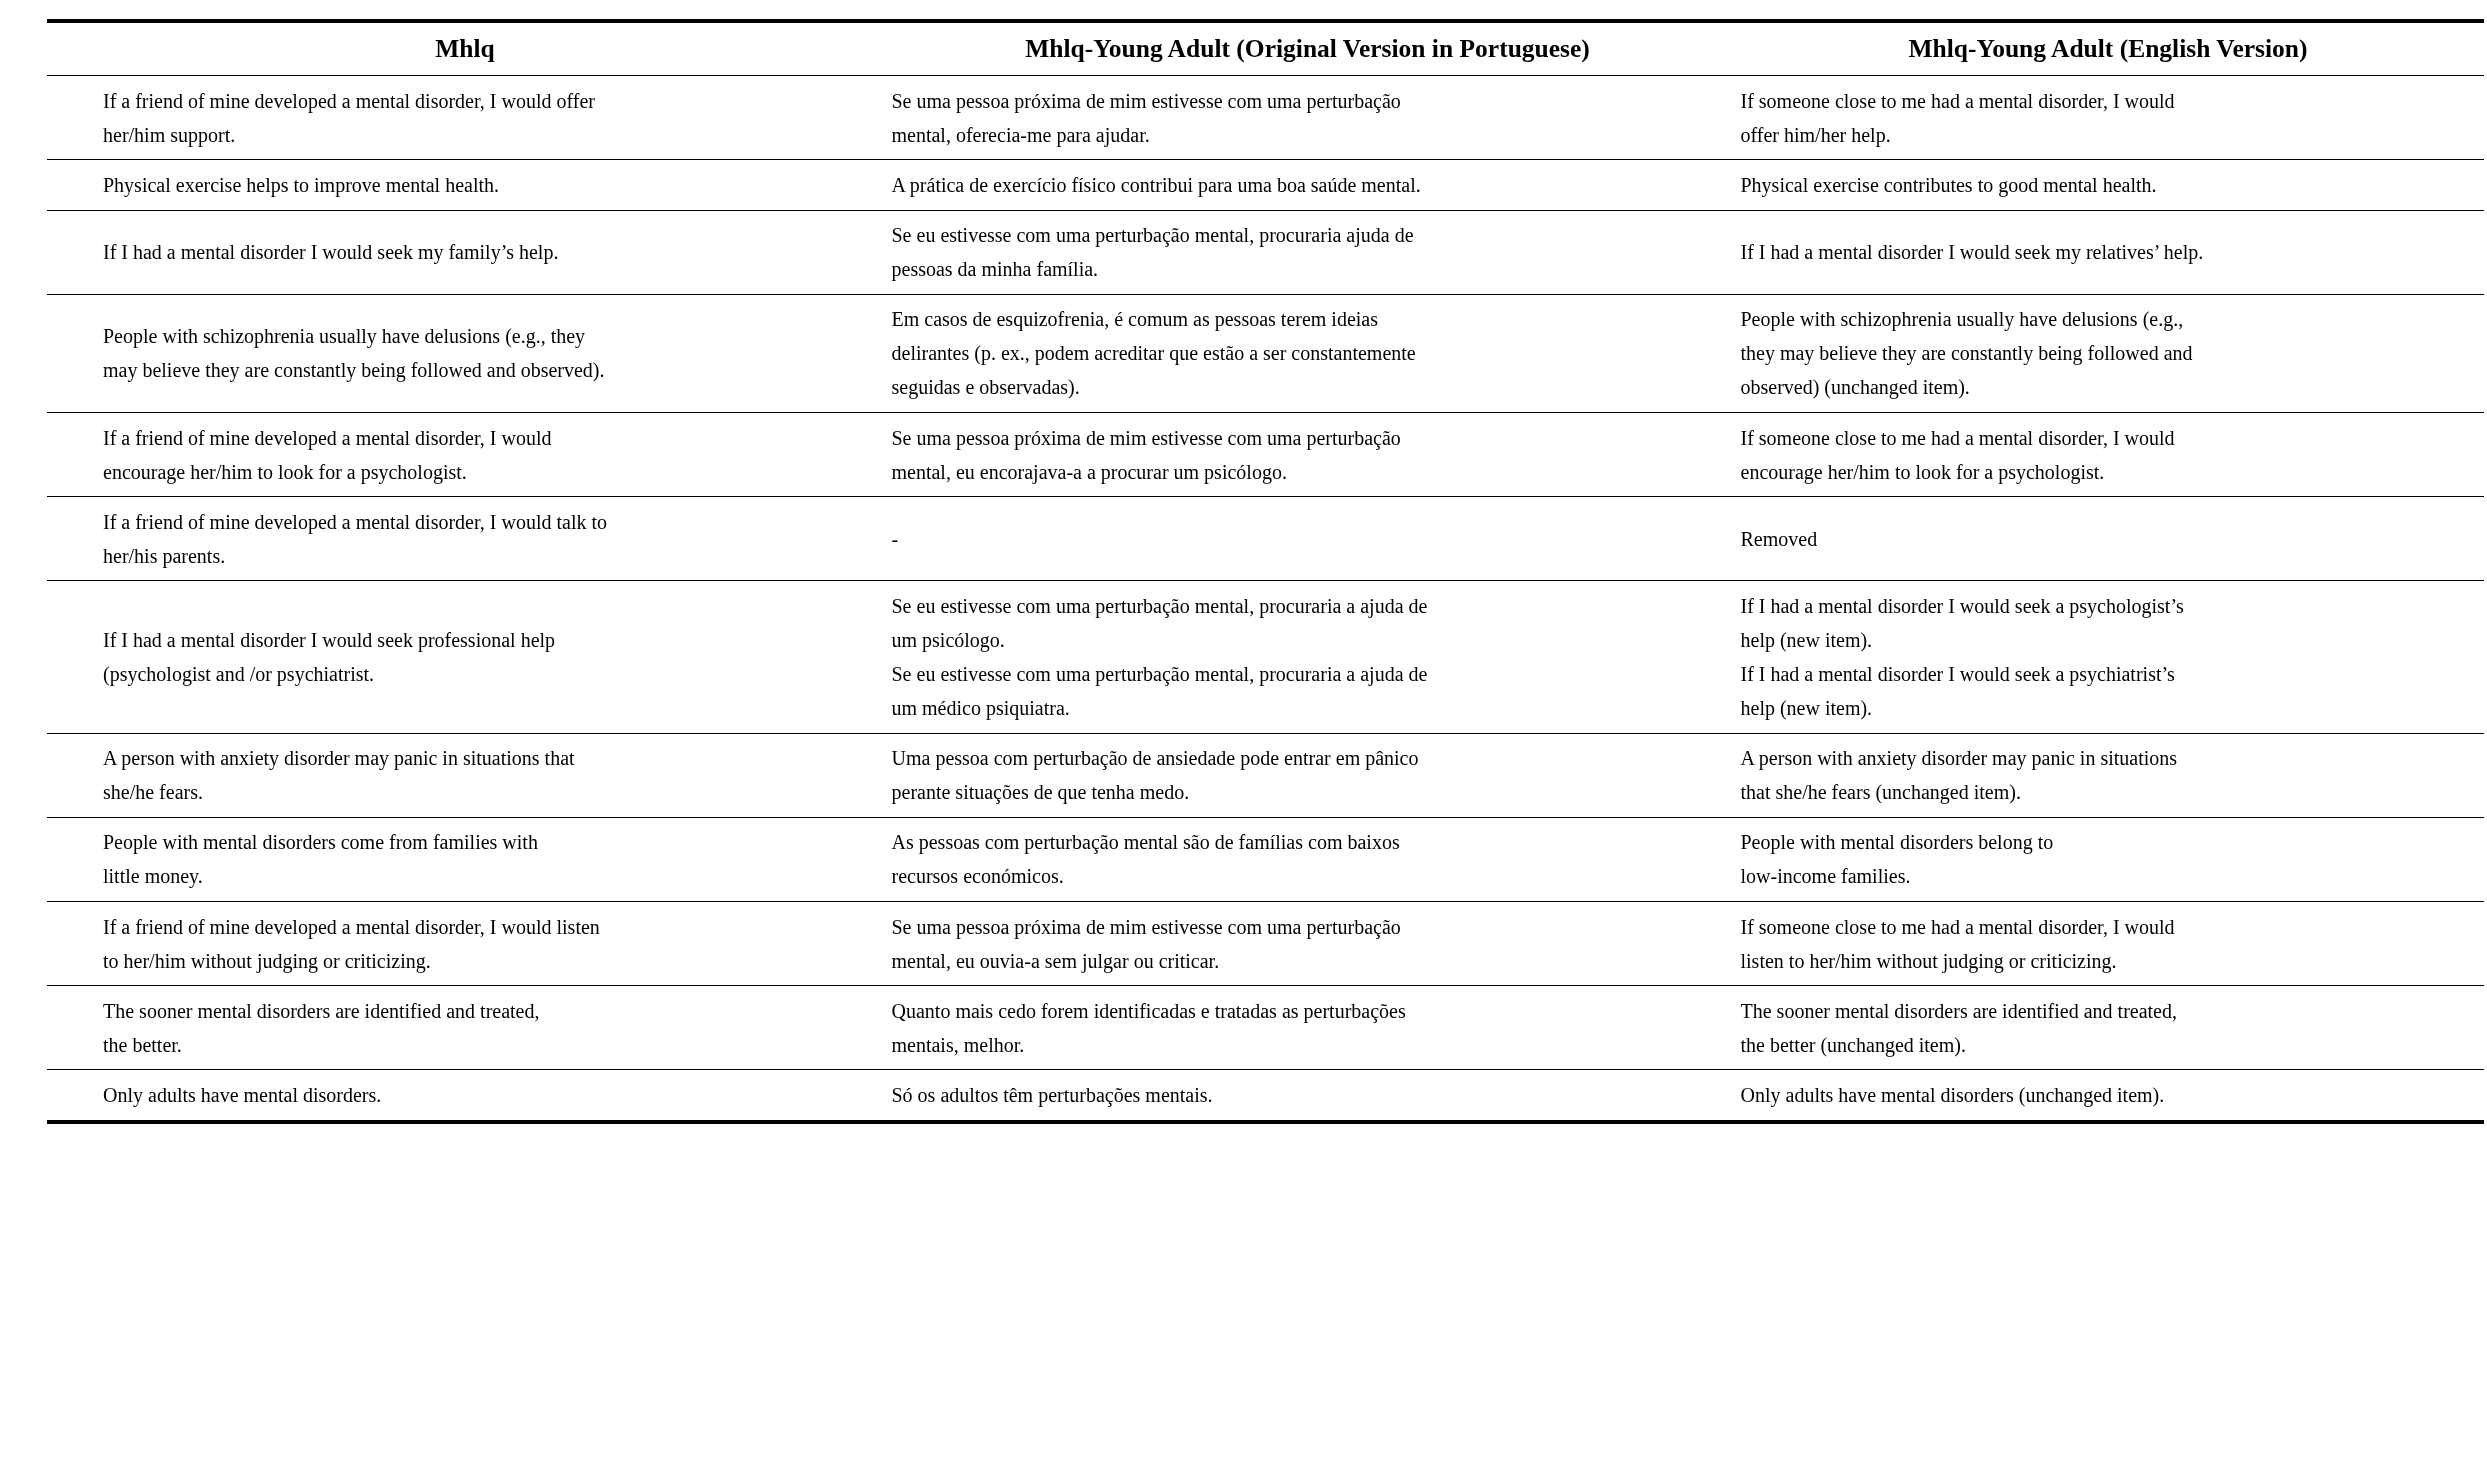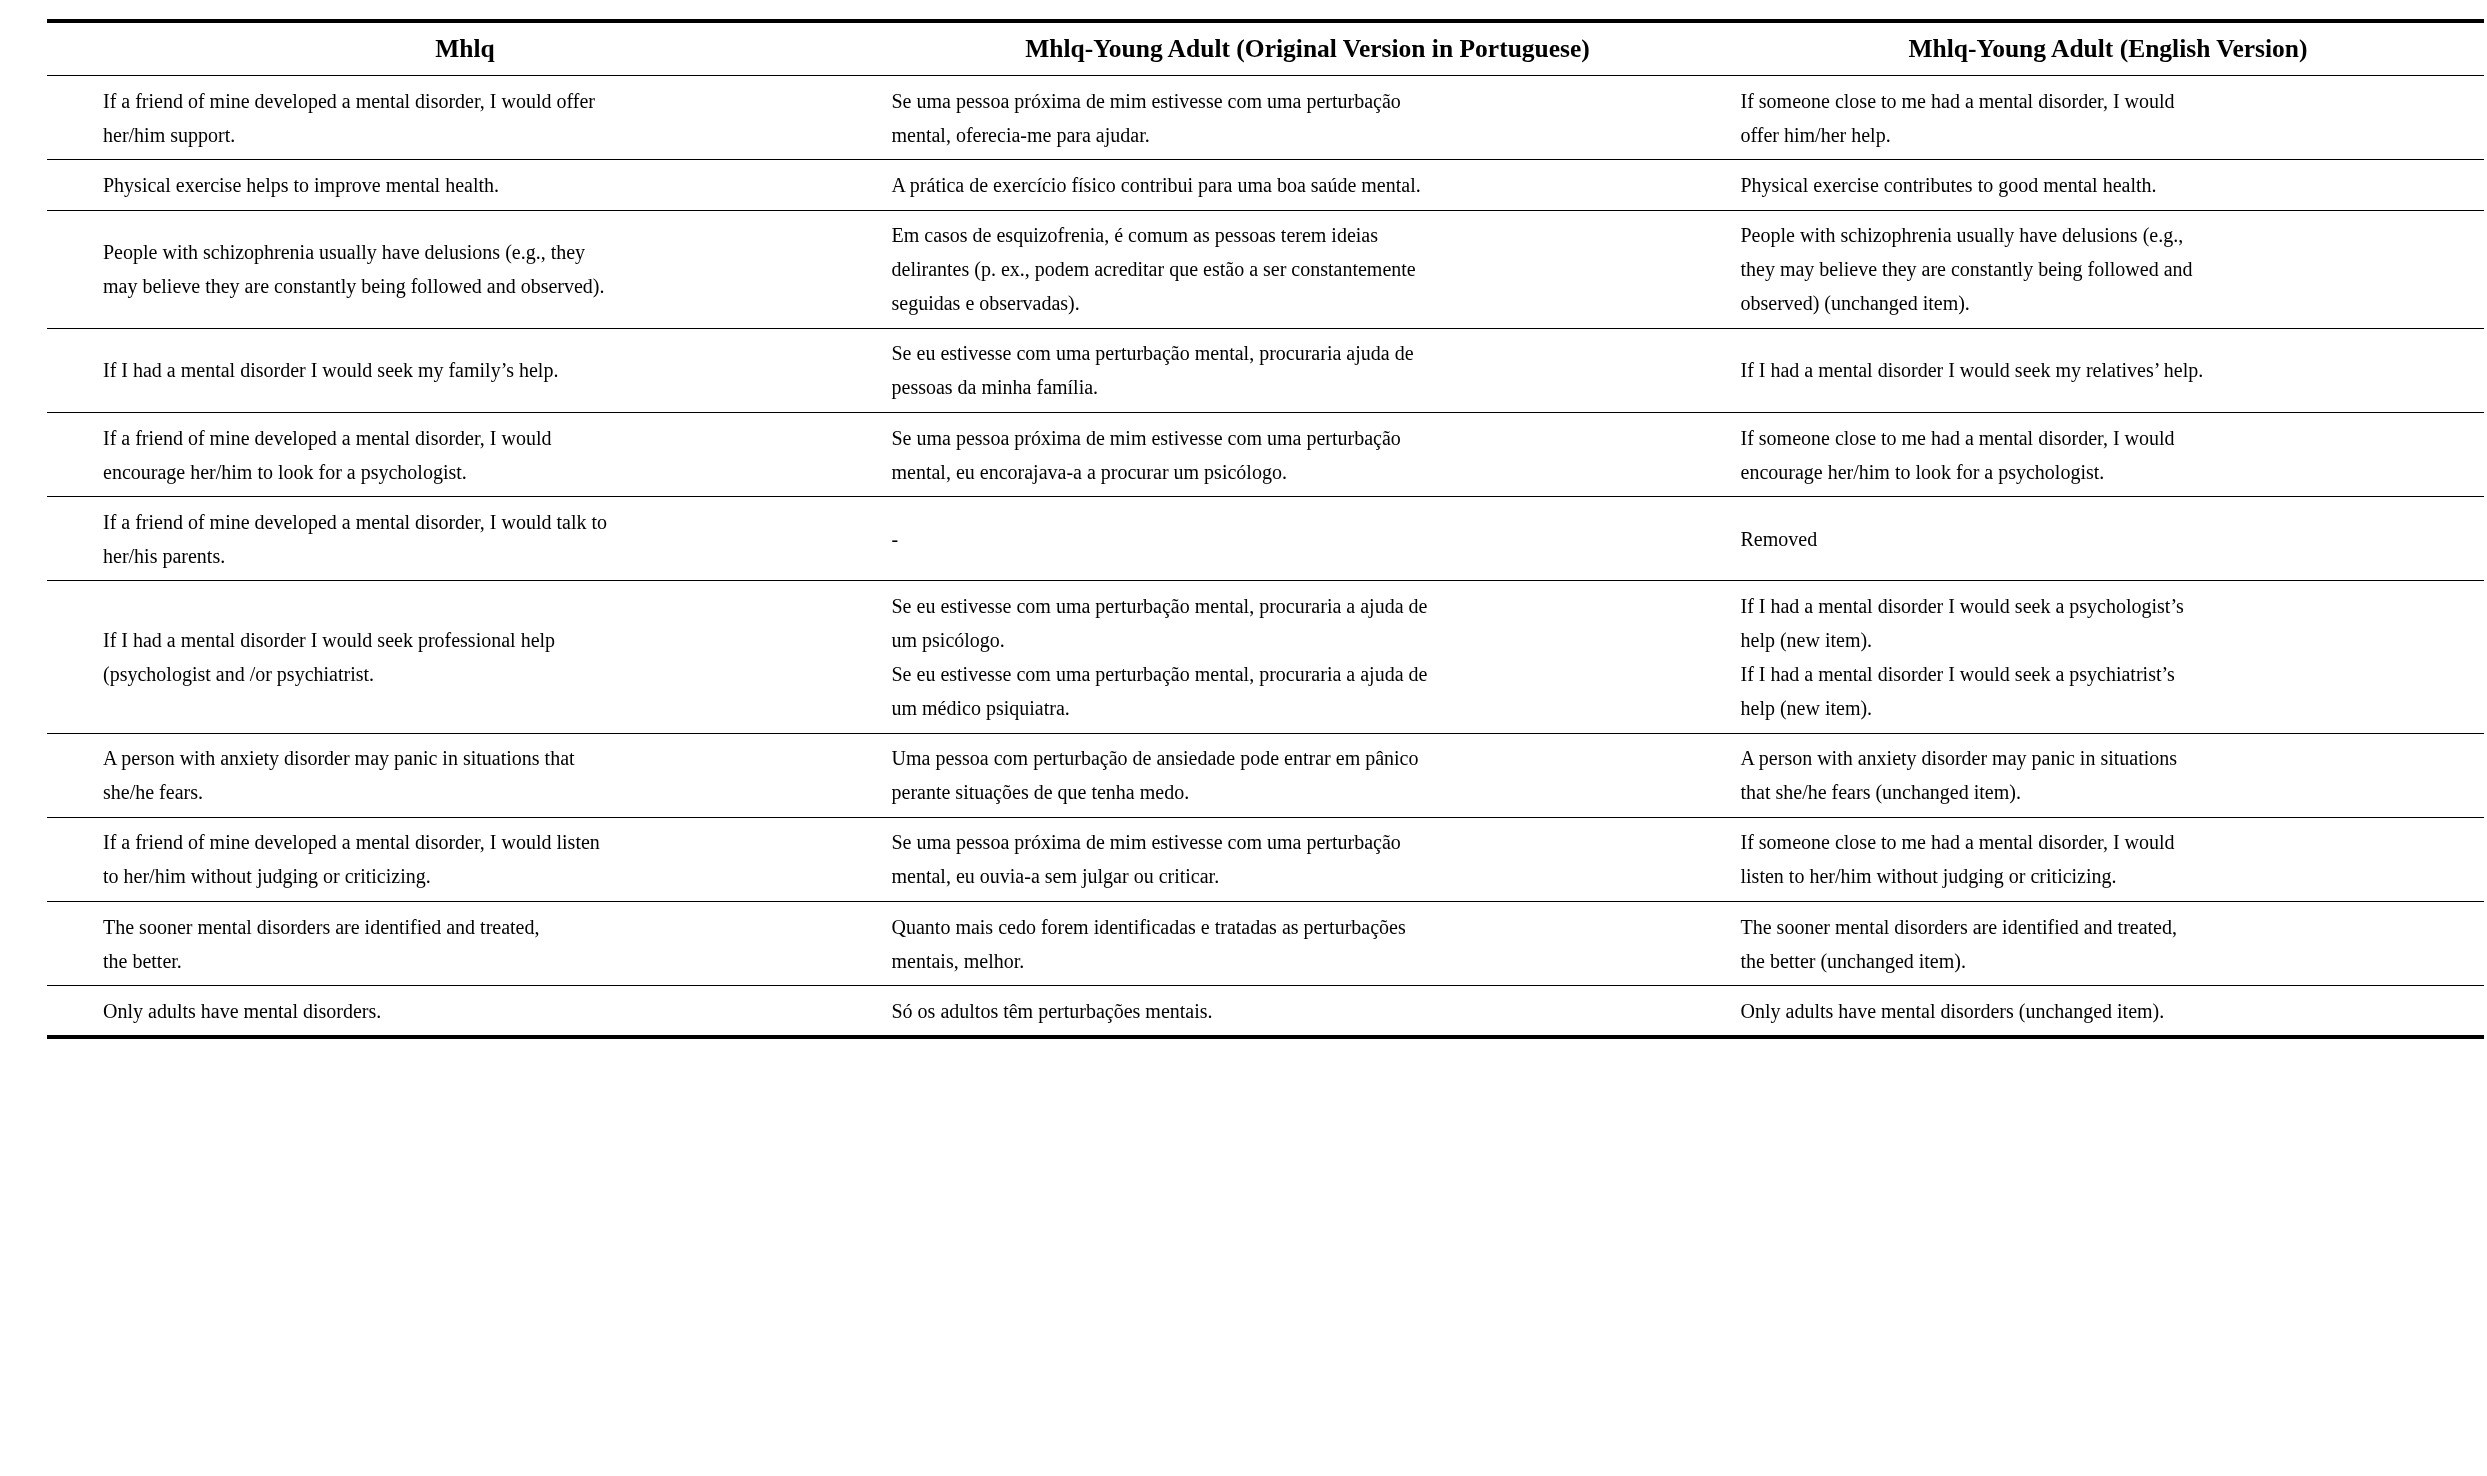--- a/index.html
+++ b/index.html
@@ -77,34 +77,34 @@
 mental, oferecia-me para ajudar.</td>
         <td>If someone close to me had a mental disorder, I would
 offer him/her help.</td>
       </tr>
       <tr>
         <td class="c1">Physical exercise helps to improve mental health.</td>
         <td>A prática de exercício físico contribui para uma boa saúde mental.</td>
         <td>Physical exercise contributes to good mental health.</td>
       </tr>
       <tr>
+        <td class="c1">If I had a mental disorder I would seek my family’s help.</td>
+        <td>Se eu estivesse com uma perturbação mental, procuraria ajuda de
+pessoas da minha família.</td>
+        <td>If I had a mental disorder I would seek my relatives’ help.</td>
+      </tr>
+      <tr>
         <td class="c1">People with schizophrenia usually have delusions (e.g., they
 may believe they are constantly being followed and observed).</td>
         <td>Em casos de esquizofrenia, é comum as pessoas terem ideias
 delirantes (p. ex., podem acreditar que estão a ser constantemente
 seguidas e observadas).</td>
         <td>People with schizophrenia usually have delusions (e.g.,
 they may believe they are constantly being followed and
 observed) (unchanged item).</td>
-      </tr>
-      <tr>
-        <td class="c1">If I had a mental disorder I would seek my family’s help.</td>
-        <td>Se eu estivesse com uma perturbação mental, procuraria ajuda de
-pessoas da minha família.</td>
-        <td>If I had a mental disorder I would seek my relatives’ help.</td>
       </tr>
       <tr>
         <td class="c1">If a friend of mine developed a mental disorder, I would
 encourage her/him to look for a psychologist.</td>
         <td>Se uma pessoa próxima de mim estivesse com uma perturbação
 mental, eu encorajava-a a procurar um psicólogo.</td>
         <td>If someone close to me had a mental disorder, I would
 encourage her/him to look for a psychologist.</td>
       </tr>
       <tr>
@@ -127,20 +127,28 @@
       </tr>
       <tr>
         <td class="c1">A person with anxiety disorder may panic in situations that
 she/he fears.</td>
         <td>Uma pessoa com perturbação de ansiedade pode entrar em pânico
 perante situações de que tenha medo.</td>
         <td>A person with anxiety disorder may panic in situations
 that she/he fears (unchanged item).</td>
       </tr>
       <tr>
+        <td class="c1">People with mental disorders come from families with
+little money.</td>
+        <td>As pessoas com perturbação mental são de famílias com baixos
+recursos económicos.</td>
+        <td>People with mental disorders belong to
+low-income families.</td>
+      </tr>
+      <tr>
         <td class="c1">If a friend of mine developed a mental disorder, I would listen
 to her/him without judging or criticizing.</td>
         <td>Se uma pessoa próxima de mim estivesse com uma perturbação
 mental, eu ouvia-a sem julgar ou criticar.</td>
         <td>If someone close to me had a mental disorder, I would
 listen to her/him without judging or criticizing.</td>
       </tr>
       <tr>
         <td class="c1">The sooner mental disorders are identified and treated,
 the better.</td>

